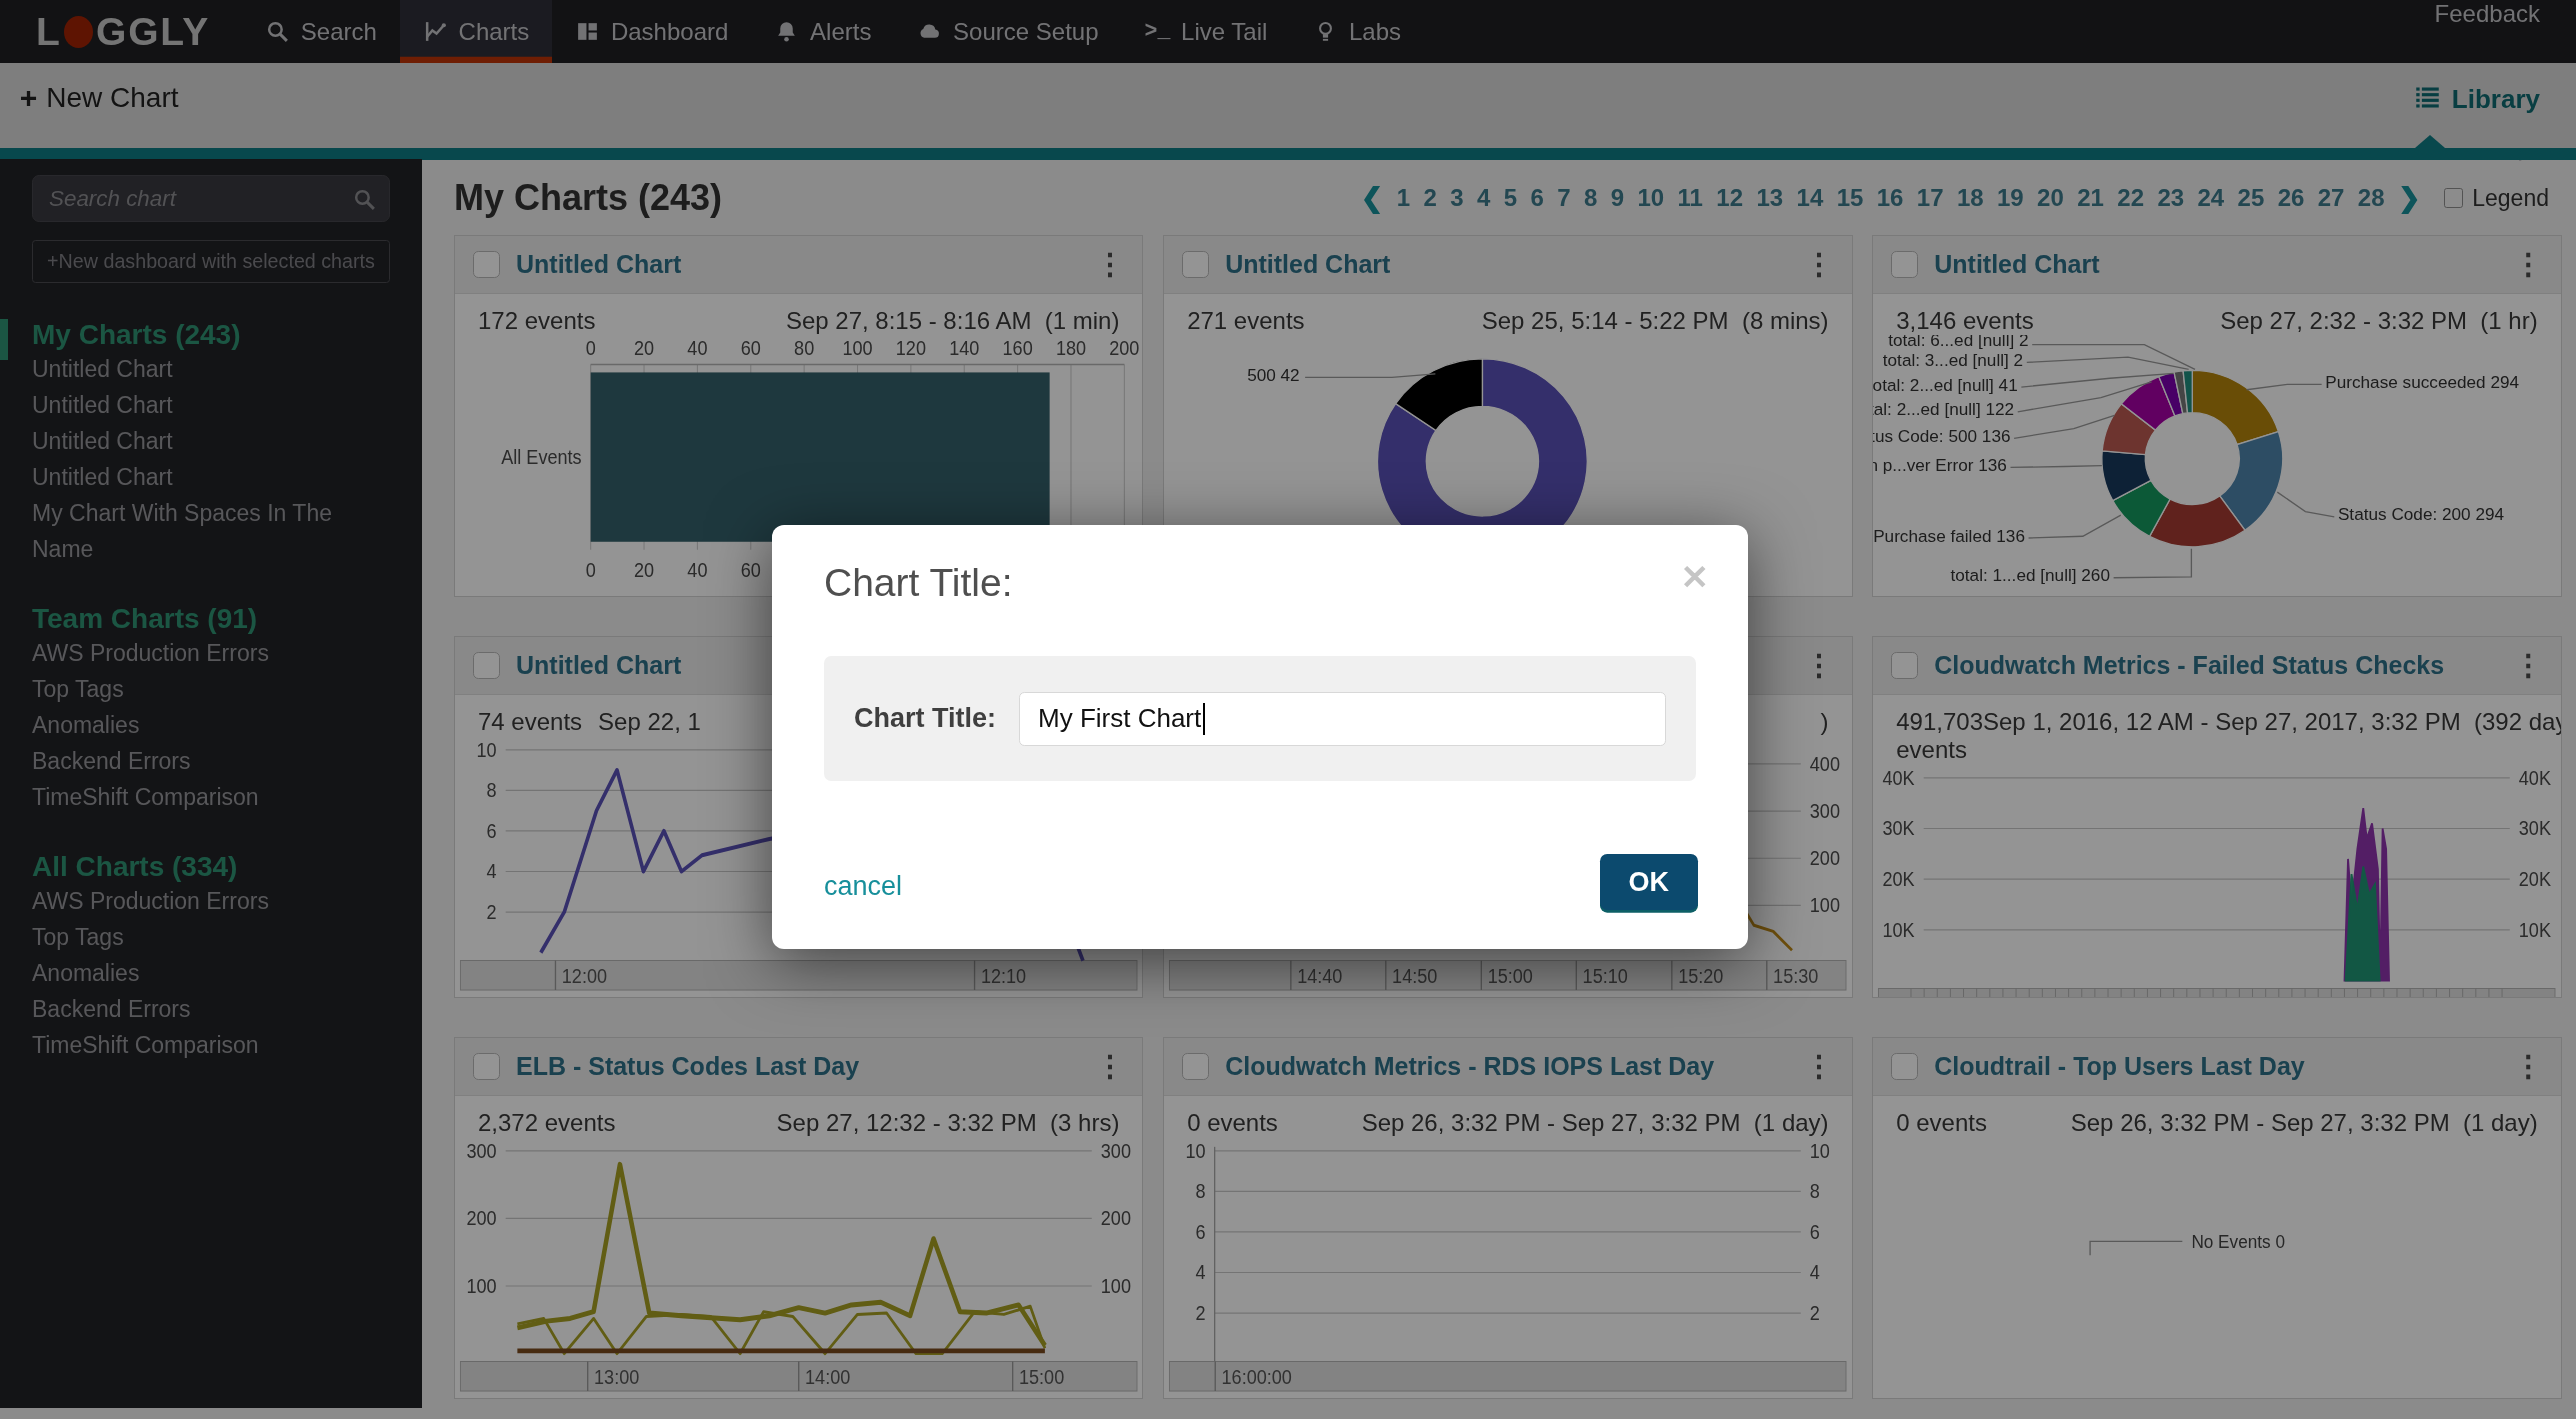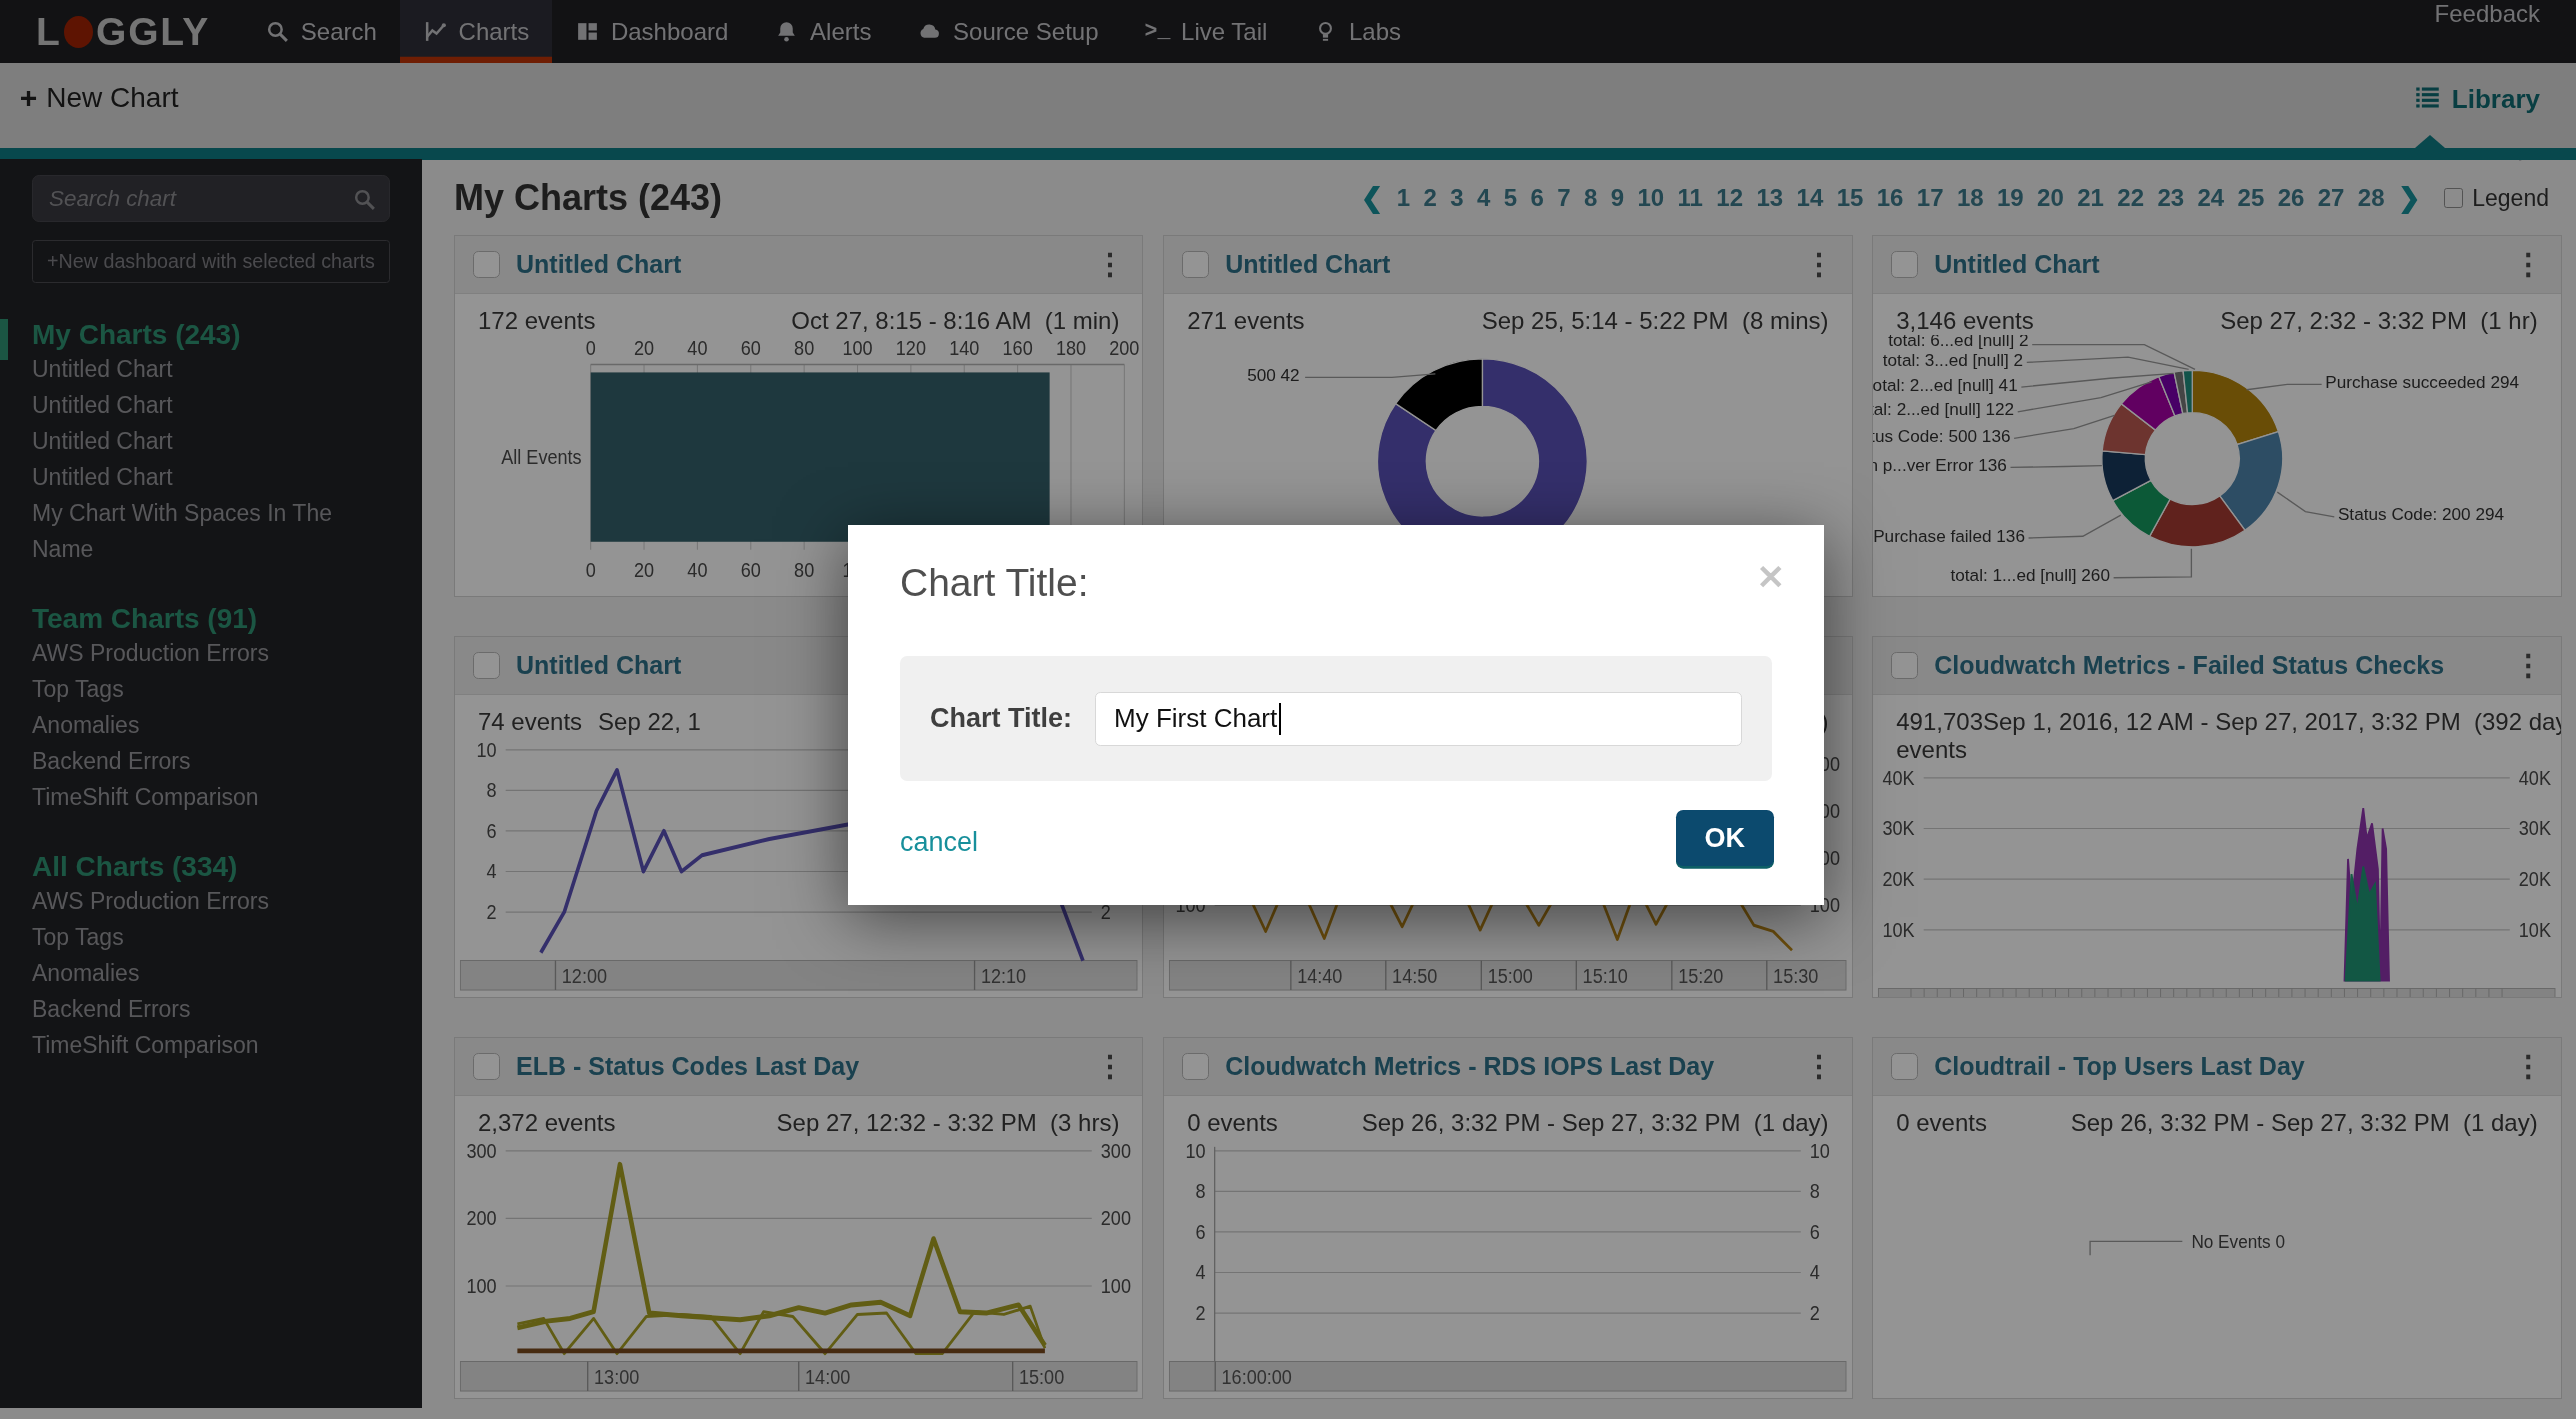--- a/index.html
+++ b/index.html
@@ -57,21 +57,21 @@
   .cb{width:27px;height:27px;background:#fff;border:1.8px solid #b9b9b9;border-radius:5.4px;box-sizing:border-box;flex:none;}
   .card-title{font-size:25px;font-weight:bold;color:#2d7088;white-space:nowrap;overflow:hidden;cursor:pointer;}
   .kebab{margin-left:auto;color:#4a4a4a;font-size:29px;font-weight:bold;cursor:pointer;line-height:1;}
   .card-stats{display:flex;align-items:baseline;padding:12.5px 23px 0 23px;font-size:24px;color:#3a3a3a;}
   .card-stats .range{margin-left:auto;white-space:pre;}
   .card-stats.left-range .range{margin-left:16px;}
   svg.chart{display:block;width:100%;height:256px;}
 
   
   .dim{position:absolute;inset:0;background:rgba(0,0,0,0.42);z-index:50;}
-  .modal{position:absolute;left:848px;top:525px;width:976px;height:380px;background:#fff;border-radius:0;z-index:60;box-shadow:0 12.5px 63px rgba(0,0,0,0.55);}
+  .modal{position:absolute;left:772px;top:525px;width:976px;height:424px;background:#fff;border-radius:12px;z-index:60;box-shadow:0 12.5px 63px rgba(0,0,0,0.55);}
   .m-head{position:absolute;left:52px;top:36px;font-size:39px;color:#4f4f4f;}
   .m-close{position:absolute;right:39px;top:32px;font-size:34px;font-weight:bold;color:#c5c5c5;cursor:pointer;}
   .m-box{position:absolute;left:52px;right:52px;top:131px;height:125px;background:#f0f0f0;border-radius:7.2px;display:flex;align-items:center;gap:23px;padding:0 30px;box-sizing:border-box;}
   .m-box label{font-size:27px;font-weight:bold;color:#3f3f3f;white-space:nowrap;}
   .fakeinput{flex:1;height:52px;background:#fff;border:0.9px solid #d8d8d8;border-radius:5.4px;display:flex;align-items:center;padding:0 18px;font-size:26px;color:#111;cursor:text;}
   .caret{width:1.8px;height:32px;background:#000;margin-left:1.8px;}
   .m-cancel{position:absolute;left:52px;bottom:47px;font-size:27px;color:#178f9b;cursor:pointer;}
   .m-ok{position:absolute;right:50px;bottom:39px;background:#0c4a6e;color:#fff;font-size:27px;font-weight:bold;border:none;border-radius:7.2px;padding:12.5px 29px;cursor:pointer;box-shadow:0 2.7px 0 #0d5f66;font-family:"Liberation Sans",sans-serif;}
 </style>
 </head>
@@ -272,21 +272,21 @@
     </div>
     <div class="cards" id="cards">
         <div class="card">
           <div class="card-header">
             <span class="cb"></span>
             <span class="card-title">Untitled Chart</span>
             <span class="kebab">⋮</span>
           </div>
           <div class="card-stats">
             <span class="events">172 events</span>
-            <span class="range">Oct 27, 8:15 - 8:16 AM  (1 min)</span>
+            <span class="range">Sep 27, 8:15 - 8:16 AM  (1 min)</span>
           </div>
           <svg class="chart" viewBox="0 0 760 260" preserveAspectRatio="none">
             <line x1="150" y1="30" x2="150" y2="218" stroke="#cfcfcf" stroke-width="1.2"></line>
             <text x="150" y="20" text-anchor="middle" font-size="20" fill="#4a4a4a">0</text>
             <text x="150" y="246" text-anchor="middle" font-size="20" fill="#4a4a4a">0</text>
             <line x1="209" y1="30" x2="209" y2="218" stroke="#cfcfcf" stroke-width="1.2"></line>
             <text x="209" y="20" text-anchor="middle" font-size="20" fill="#4a4a4a">20</text>
             <text x="209" y="246" text-anchor="middle" font-size="20" fill="#4a4a4a">20</text>
             <line x1="268" y1="30" x2="268" y2="218" stroke="#cfcfcf" stroke-width="1.2"></line>
             <text x="268" y="20" text-anchor="middle" font-size="20" fill="#4a4a4a">40</text>

